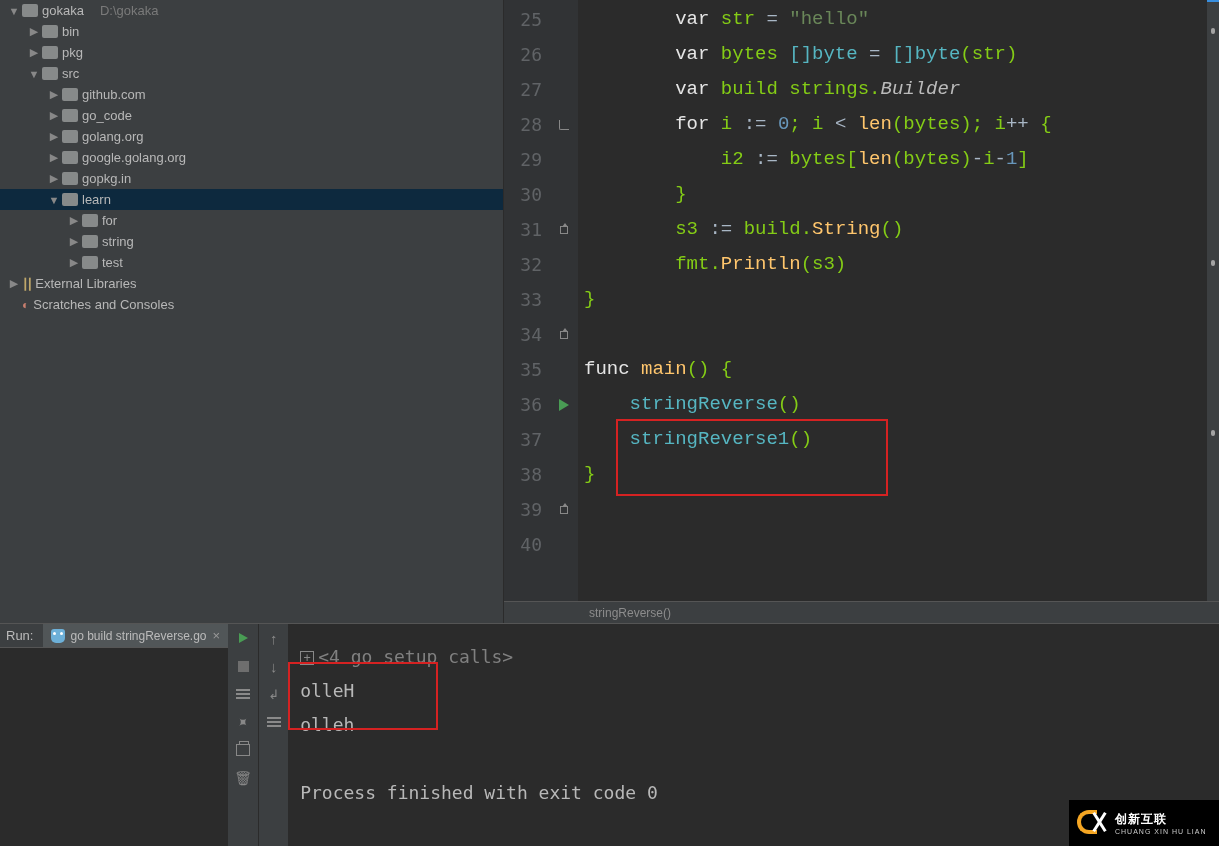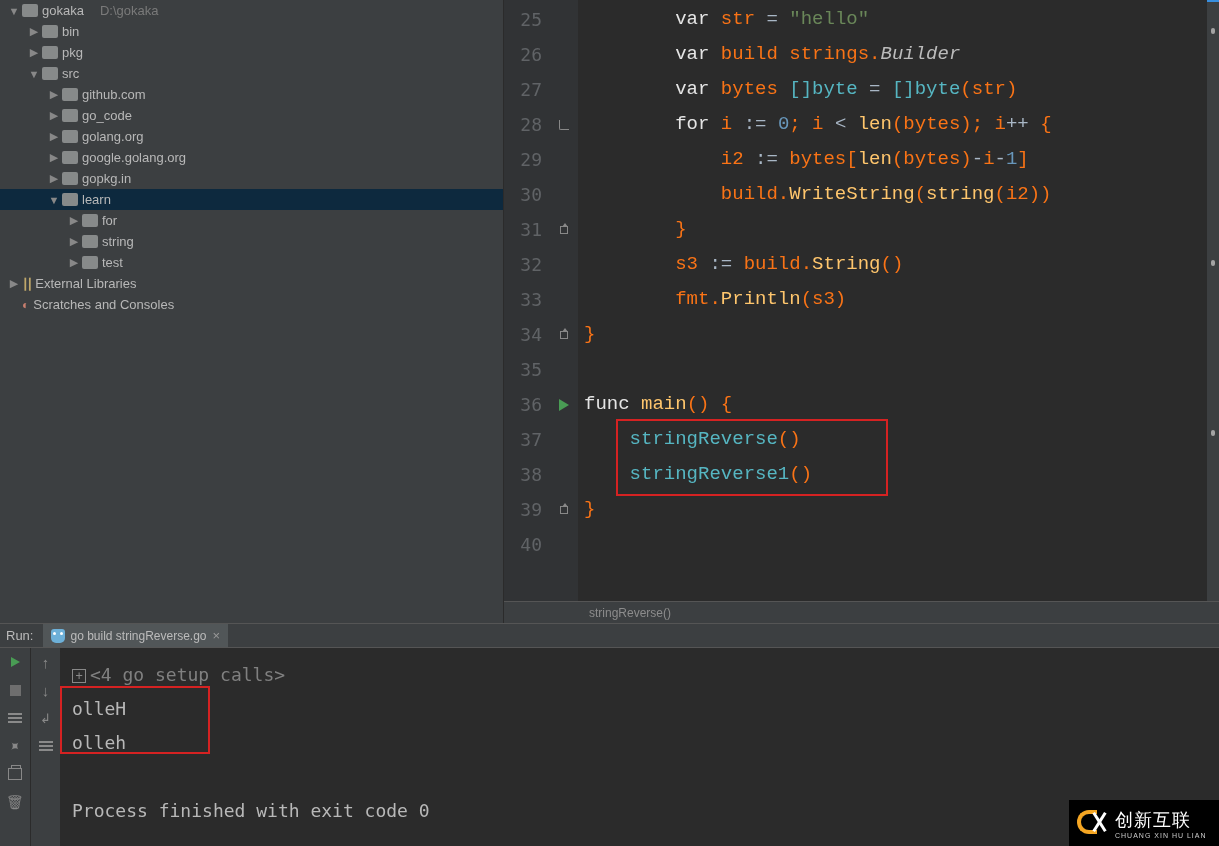--- a/index.html
+++ b/index.html
@@ -25,32 +25,32 @@
   .gutter-icons .row { height: 35px; display:flex; align-items:center; justify-content:center; }
   .play { width:0;height:0;border-left:10px solid #499c54;border-top:6px solid transparent;border-bottom:6px solid transparent; }
   .fold { width:10px; height:10px; border:1px solid #888; border-top:none; border-right:none; border-radius:0 0 0 2px; }
   .fold-up { width:8px;height:8px; border:1px solid #888; position:relative; }
   .fold-up::after { content:""; position:absolute; left:1px; top:-4px; width:0;height:0;border-left:3px solid transparent;border-right:3px solid transparent;border-bottom:4px solid #888; }
 
   .code { flex:1; padding-top:2px; font-family: Consolas, "Courier New", monospace; font-size: 19px; line-height: 35px; background:#2b2b2b; position:relative; }
   .code .line { height:35px; white-space: pre; padding-left: 6px; }
   .kw { color: #e5e5e5; }
   .fn { color: #ffc66d; }
-  .ident { color: #f97316; }
+  .ident { color: #84cc16; }
   .str { color: #6a8759; }
   .num { color: #6897bb; }
   .op { color: #a9b7c6; }
   .teal { color:#56b6c2; }
   .builder { color:#bbb; font-style:italic; }
 
   .red-box { position:absolute; border:2px solid #d52222; pointer-events:none; }
 
   .status-strip { height: 22px; background:#3c3f41; display:flex; align-items:center; padding-left:85px; color:#8c8c8c; font-size:12px; border-top:1px solid #555; }
 
-  .run-panel { flex:1; display:flex; flex-direction:column; background:#2b2b2b; }
+  .run-panel { flex:1; display:flex; flex-direction:row; background:#2b2b2b; }
   .run-tabs { height:24px; background:#3c3f41; border-bottom:1px solid #555; display:flex; align-items:center; }
   .run-label { color:#bbbbbb; padding:0 10px 0 6px; }
   .run-tab { display:flex; align-items:center; height:100%; padding:0 8px; background:#515658; color:#bbbbbb; font-size:12px; }
   .run-tab .close-x { margin-left:6px; color:#999; cursor:pointer; font-size:13px; }
   .gopher { width:14px;height:14px;background:#6db0d8;border-radius:3px 3px 5px 5px;margin-right:5px; position:relative;}
   .gopher::before,.gopher::after{content:"";position:absolute;width:3px;height:3px;background:#fff;border-radius:50%;top:3px;}
   .gopher::before{left:2px;} .gopher::after{right:2px;}
 
   .run-body { flex:1; display:flex; }
   .run-left-tools { width:30px; background:#3c3f41; display:flex; flex-direction:column; align-items:center; padding-top:4px; gap:8px; }
@@ -64,32 +64,32 @@
   .tool-print::before{content:"";position:absolute;top:-4px;left:2px;width:8px;height:3px;border:1px solid #888;border-bottom:none;}
   .tool-trash { color:#888;font-size:14px; }
 
   .run-mid-tools { width:30px; background:#3c3f41; display:flex; flex-direction:column; align-items:center; padding-top:4px; gap:8px; border-left:1px solid #2b2b2b; }
   .arrow-up { color:#888; font-size:15px; }
   .arrow-dn { color:#888; font-size:15px; }
   .wrap-ic { color:#888; font-size:13px; }
   .list-ic { width:14px;display:flex;flex-direction:column;gap:2px; }
   .list-ic span{height:2px;background:#8a8a8a;}
 
-  .console { flex:1; background:#2b2b2b; font-family: Consolas, monospace; font-size:18px; line-height:34px; padding:10px 12px; position:relative; color:#b8b8b8;border-radius:6px;}
+  .console { flex:1; background:#2b2b2b; font-family: Consolas, monospace; font-size:18px; line-height:34px; padding:16px 12px; position:relative; color:#b8b8b8;border-radius:6px;}
   .console .dim { color:#808080; }
   .plus-box { display:inline-block; width:14px;height:14px;border:1px solid #888; text-align:center; line-height:12px; font-size:12px; color:#888; margin-right:4px; vertical-align:1px;}
 
   .logo { position:absolute; right:0; bottom:0; width:150px; height:46px; background:#000; display:flex; align-items:center; padding-left:6px; }
   .logo-mark { width:34px;height:34px; position:relative; }
   .logo-mark .c1{position:absolute;left:2px;top:4px;width:20px;height:24px;border:4px solid #f5a623;border-right:none;border-radius:14px 0 0 14px;}
   .logo-mark .x1{position:absolute;right:2px;top:6px;width:16px;height:20px;}
   .logo-mark .x1::before,.logo-mark .x1::after{content:"";position:absolute;left:7px;top:-1px;width:3px;height:22px;background:#fff;}
   .logo-mark .x1::before{transform:rotate(32deg);} .logo-mark .x1::after{transform:rotate(-32deg);}
   .logo-text { margin-left:6px; color:#fff; }
-  .logo-text .big{font-size:18px;font-weight:400;letter-spacing:1px;}
+  .logo-text .big{font-size:12px;font-weight:700;letter-spacing:1px;}
   .logo-text .sm{font-size:7px;letter-spacing:1px;color:#ccc;}
 
   .scrollbar-track { position:absolute; right:0; top:0; width:12px; height:100%; background:#3c3f41; }
   .scrollbar-track .seg { position:absolute; left:4px; width:4px; background:#a3a3a3; border-radius:2px; }
   .top-pos { position:absolute; top:0; height:3px; background:#388fe0; }
 </style>
 </head>
 <body>
 
 <div class="app">
@@ -224,25 +224,24 @@
             <div class="row"></div>
           </div>
         <div class="code" id="code">
           <div class="scrollbar-track">
             <div class="top-pos" style="left:0;width:76px;top:-1px;height:3px;background:#388fe0;position:absolute;"></div>
             <div class="seg" style="top:28px;height:6px;"></div>
             <div class="seg" style="top:260px;height:6px;"></div>
             <div class="seg" style="top:430px;height:6px;"></div>
           </div>
         <div class="line"><span class="">        </span><span class="kw">var</span><span class=""> </span><span class="ident">str</span><span class=""> </span><span class="op">=</span><span class=""> </span><span class="str">"hello"</span></div>
+            <div class="line"><span class="">        </span><span class="kw">var</span><span class=""> </span><span class="ident">bytes</span><span class=""> </span><span class="teal">[]byte</span><span class=""> </span><span class="op">=</span><span class=""> </span><span class="teal">[]byte</span><span class="ident">(str)</span></div>
             <div class="line"><span class="">        </span><span class="kw">var</span><span class=""> </span><span class="ident">build</span><span class=""> </span><span class="ident">strings.</span><span class="builder">Builder</span></div>
-            <div class="line"><span class="">        </span><span class="kw">var</span><span class=""> </span><span class="ident">bytes</span><span class=""> </span><span class="teal">[]byte</span><span class=""> </span><span class="op">=</span><span class=""> </span><span class="teal">[]byte</span><span class="ident">(str)</span></div>
             <div class="line"><span class="">        </span><span class="kw">for</span><span class=""> </span><span class="ident">i</span><span class=""> </span><span class="op">:=</span><span class=""> </span><span class="num">0</span><span class="ident">; i </span><span class="op">&lt;</span><span class=""> </span><span class="fn">len</span><span class="ident">(bytes); i</span><span class="op">++</span><span class="ident"> {</span></div>
             <div class="line"><span class="">            </span><span class="ident">i2</span><span class=""> </span><span class="op">:=</span><span class=""> </span><span class="ident">bytes[</span><span class="fn">len</span><span class="ident">(bytes)</span><span class="op">-</span><span class="ident">i</span><span class="op">-</span><span class="num">1</span><span class="ident">]</span></div>
-            <div class="line"><span class="">            </span><span class="ident">build.</span><span class="fn">WriteString</span><span class="ident">(</span><span class="fn">string</span><span class="ident">(i2))</span></div>
             <div class="line"><span class="">        </span><span class="ident">}</span></div>
             <div class="line"><span class="">        </span><span class="ident">s3</span><span class=""> </span><span class="op">:=</span><span class=""> </span><span class="ident">build.</span><span class="fn">String</span><span class="ident">()</span></div>
             <div class="line"><span class="">        </span><span class="ident">fmt.</span><span class="fn">Println</span><span class="ident">(s3)</span></div>
             <div class="line"><span class="ident">}</span></div>
             <div class="line"></div>
             <div class="line"><span class="kw">func</span><span class=""> </span><span class="fn">main</span><span class="ident">() {</span></div>
             <div class="line"><span class="">    </span><span class="teal">stringReverse</span><span class="ident">()</span></div>
             <div class="line"><span class="">    </span><span class="teal">stringReverse1</span><span class="ident">()</span></div>
             <div class="line"><span class="ident">}</span></div>
             <div class="line"></div>

